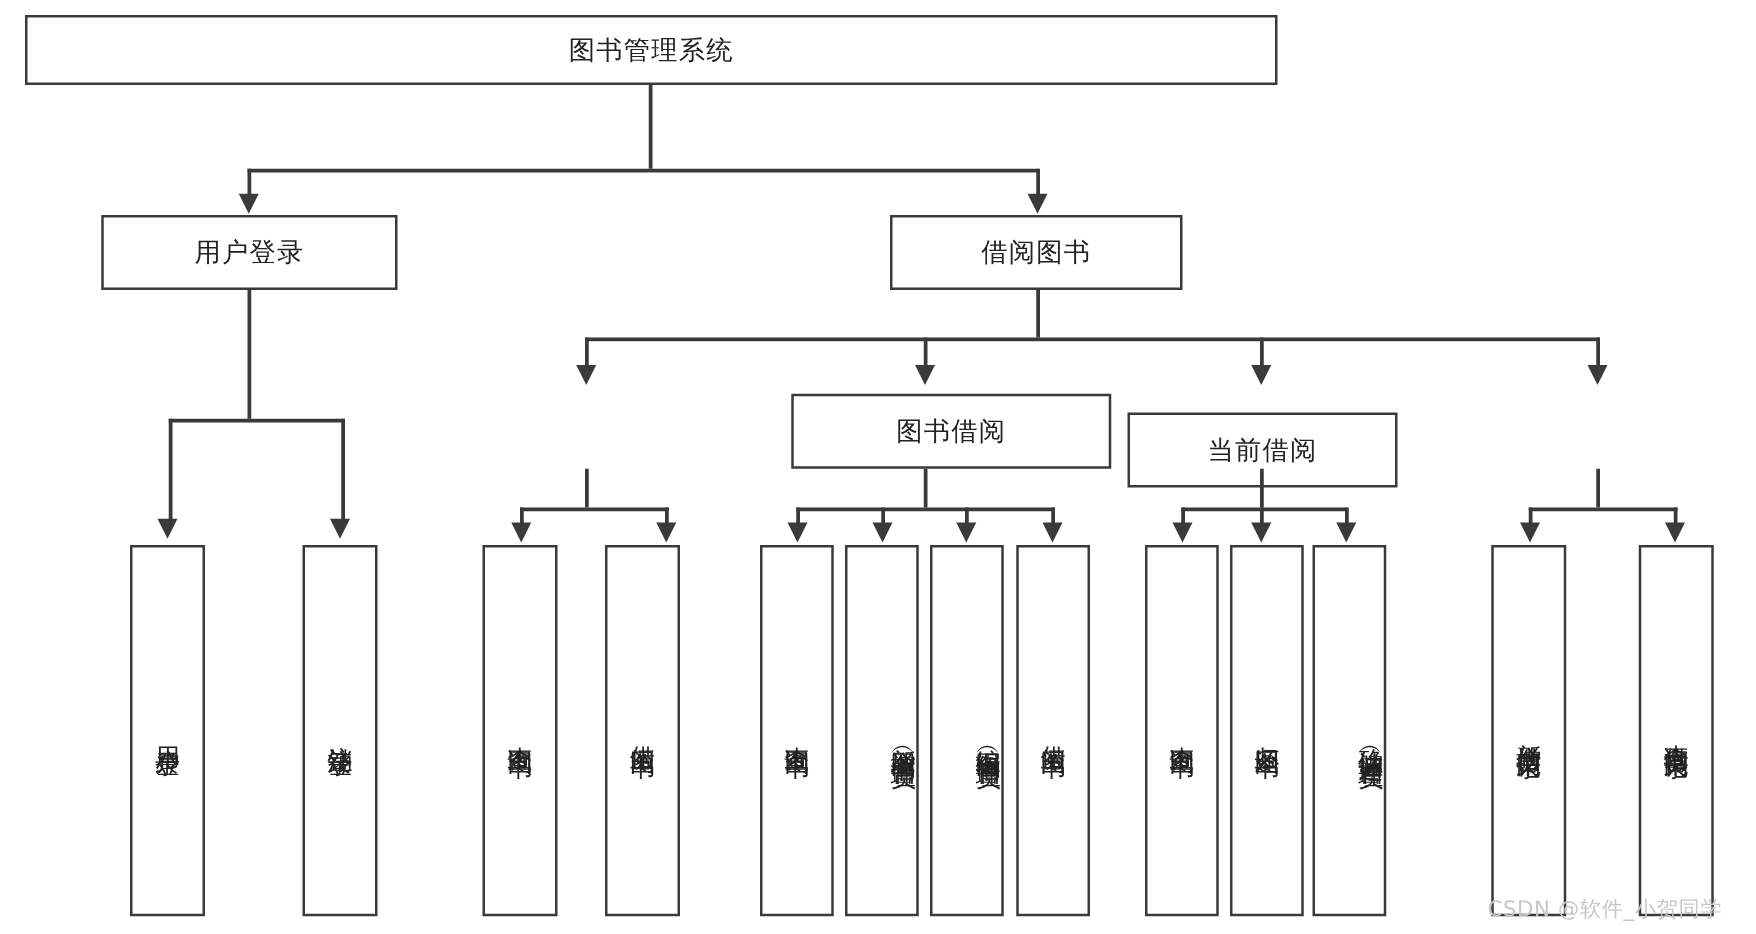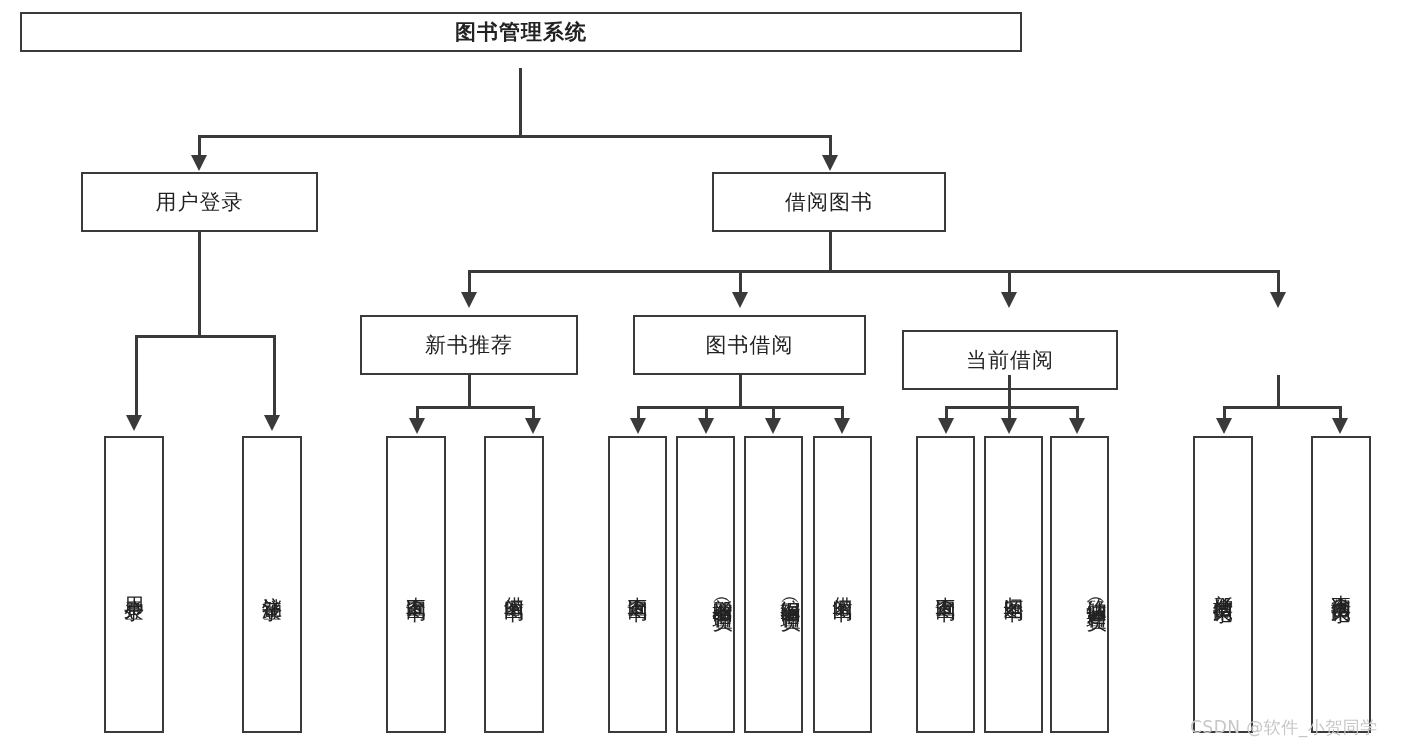--- a/index.html
+++ b/index.html
@@ -17,21 +17,21 @@
   .arw{position:absolute;width:0;height:0;border-left:8px solid transparent;
        border-right:8px solid transparent;border-top:16px solid #3a3a3a;}
   #watermark{position:absolute;left:1190px;top:716px;font-size:17px;color:#c7c7c7;
              letter-spacing:0.5px;white-space:nowrap;}
 </style>
 </head>
 <body>
 
 <div id="canvas">
 
-  <div class="node h" style="left:20px;top:12px;width:1002px;height:40px;font-weight:bold;">图书管理系统</div>
+  <div class="node h" style="left:20px;top:12px;width:1002px;height:56px;">图书管理系统</div>
 
   <div class="ln vln" style="left:519px;top:68px;height:67px;"></div>
 
   <div class="ln hln" style="left:198px;top:135px;width:633px;"></div>
 
   <div class="ln vln" style="left:198px;top:135px;height:23px;"></div>
   <div class="arw" style="left:191px;top:155px;"></div>
   <div class="ln vln" style="left:829px;top:135px;height:23px;"></div>
   <div class="arw" style="left:822px;top:155px;"></div>
 
@@ -49,22 +49,21 @@
   <div class="ln hln" style="left:468px;top:270px;width:812px;"></div>
   <div class="ln vln" style="left:468px;top:270px;height:25px;"></div>
   <div class="arw" style="left:461px;top:292px;"></div>
   <div class="ln vln" style="left:739px;top:270px;height:25px;"></div>
   <div class="arw" style="left:732px;top:292px;"></div>
   <div class="ln vln" style="left:1008px;top:270px;height:25px;"></div>
   <div class="arw" style="left:1001px;top:292px;"></div>
   <div class="ln vln" style="left:1277px;top:270px;height:25px;"></div>
   <div class="arw" style="left:1270px;top:292px;"></div>
 
-  <div class="node h" style="left:360px;top:315px;width:218px;height:60px;">新书推荐</div>
-  <div class="node h" style="left:633px;top:315px;width:233px;height:60px;">图书借阅</div>
+  <div class="node h" style="left:633px;top:315px;width:256px;height:60px;">图书借阅</div>
   <div class="node h" style="left:902px;top:330px;width:216px;height:60px;">当前借阅</div>
 
   <div class="ln vln" style="left:468px;top:375px;height:31px;"></div>
   <div class="ln hln" style="left:416px;top:406px;width:119px;"></div>
   <div class="ln vln" style="left:416px;top:406px;height:14px;"></div>
   <div class="arw" style="left:409px;top:418px;"></div>
   <div class="ln vln" style="left:532px;top:406px;height:14px;"></div>
   <div class="arw" style="left:525px;top:418px;"></div>
 
   <div class="ln vln" style="left:739px;top:375px;height:31px;"></div>

